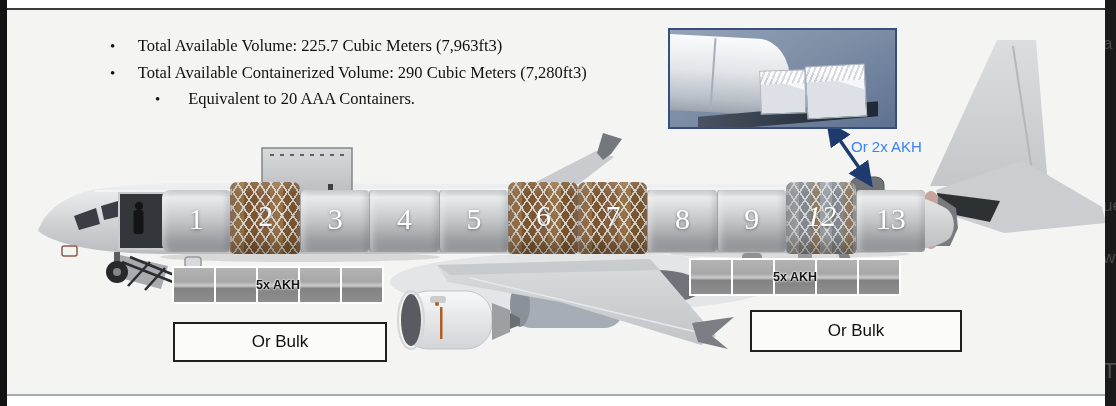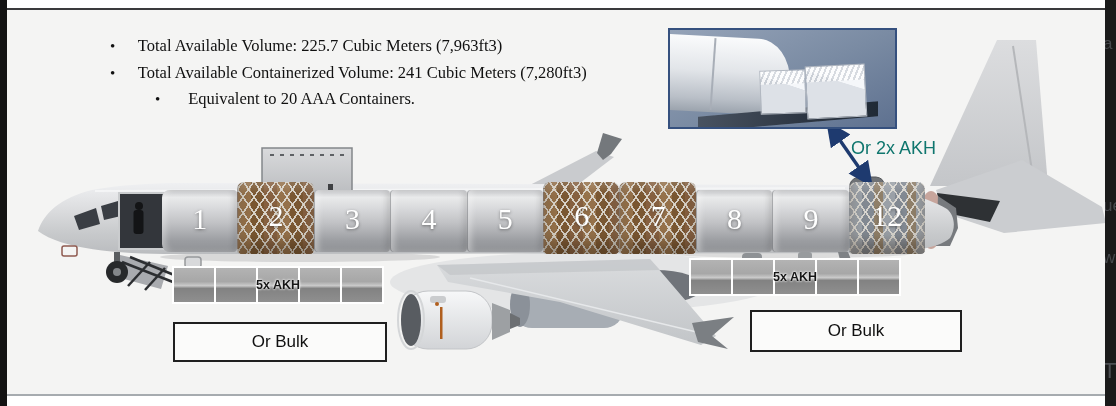--- a/index.html
+++ b/index.html
@@ -40,42 +40,42 @@
   .cargo-section:first-child{border-left:none;border-radius:8px 4px 4px 8px;}
   .cargo-section.netted-brown,.cargo-section.netted-gray{margin-top:-8px;height:72px;border-radius:7px 7px 4px 4px;
      box-shadow:inset 0 -12px 14px rgba(45,32,18,.38), inset 0 6px 8px rgba(255,255,255,.18);}
   .cargo-section.netted-brown{background:
      repeating-linear-gradient(55deg, rgba(219,214,204,.95) 0 1.6px, transparent 1.6px 9px),
      repeating-linear-gradient(-55deg, rgba(219,214,204,.95) 0 1.6px, transparent 1.6px 9px),
      repeating-linear-gradient(90deg,#95714a 0 13px,#7a5732 13px 26px,#866040 26px 39px);}
   .cargo-section.netted-gray{background:
      repeating-linear-gradient(55deg, rgba(222,219,212,.9) 0 1.6px, transparent 1.6px 9px),
      repeating-linear-gradient(-55deg, rgba(222,219,212,.9) 0 1.6px, transparent 1.6px 9px),
-     repeating-linear-gradient(90deg,#9aa0a7 0 12px,#828992 12px 24px,#8f7f69 24px 33px);}
+     repeating-linear-gradient(90deg,#9aa0a7 0 12px,#828992 12px 24px,#8f7f69 24px 33px); font-style: italic;}
   .cargo-num{font-family:"Liberation Serif",serif;font-size:30px;color:#ffffff;
      text-shadow:0 1px 3px rgba(40,40,40,.55);margin-top:-4px;}
 
   
   .inset{position:absolute;left:668px;top:28px;width:225px;height:97px;border:2px solid #35507e;
      background:linear-gradient(155deg,#95a3b8 0%,#7a8ba3 52%,#5e7190 100%);overflow:hidden;}
   .inset-fuse{position:absolute;left:-8px;top:7px;width:128px;height:76px;
      background:linear-gradient(180deg,#fafbfc 0%,#e2e5e9 45%,#b9bfc7 82%,#9ba3ad 100%);
      border-radius:0 42px 36px 0 / 0 52px 44px 0;transform:rotate(3deg);}
   .inset-seam{position:absolute;left:42px;top:8px;width:2px;height:72px;background:#a8aeb7;transform:rotate(4deg);}
   .inset-box{position:absolute;border:1px solid #b2b8c1;
      background:linear-gradient(200deg,#f5f7fa 0 34%,#dde1e7 35% 100%);}
   .inset-box.b1{left:90px;top:40px;width:44px;height:42px;transform:rotate(-2deg);}
   .inset-box.b2{left:136px;top:35px;width:58px;height:51px;transform:rotate(-3deg);}
   .inset-box:before{content:"";position:absolute;left:0;top:0;right:0;height:30%;
      background:repeating-linear-gradient(115deg, rgba(255,255,255,.7) 0 3px, rgba(178,184,193,.45) 3px 5px);}
   .inset-floor{position:absolute;left:28px;bottom:3px;width:180px;height:15px;transform:skewY(-5deg);
      background:linear-gradient(90deg,#495361,#2c3542 60%,#202a36),
        repeating-linear-gradient(90deg, rgba(255,255,255,.14) 0 8px, transparent 8px 16px);}
 
-  .callout-label{position:absolute;left:851px;top:138px;font-size:18px;color:#0f766e;white-space:nowrap;}
+  .callout-label{position:absolute;left:851px;top:138px;font-size:15px;color:#3b82f6;white-space:nowrap;}
 
   
   .akh-strip{position:absolute;background:#ffffff;padding:2px;display:flex;gap:2px;}
   .akh-strip.fwd{left:172px;top:266px;}
   .akh-strip.aft{left:689px;top:258px;}
   .akh-cell{width:40px;height:34px;
      background:linear-gradient(180deg,#b3b3b3 0%,#a7a7a7 40%,#cacaca 52%,#828282 60%,#8f8f8f 100%);}
   .akh-label{position:absolute;left:0;right:0;top:50%;transform:translateY(-50%);text-align:center;
      font-size:12.5px;font-weight:600;color:#161616;text-shadow:0 0 3px #fff,0 0 2px #fff;}
 
@@ -196,21 +196,21 @@
       <line x1="830" y1="126" x2="869" y2="182" stroke="#1e3a6f" stroke-width="3.4" marker-start="url(#ah)" marker-end="url(#ah)"></line>
     </svg>
 
     <div class="bullets">
       <div class="bullet-row b0">
         <span class="dot">•</span>
         <span>Total Available Volume: 225.7 Cubic Meters (7,963ft3)</span>
       </div>
       <div class="bullet-row b1">
         <span class="dot">•</span>
-        <span>Total Available Containerized Volume: 241 Cubic Meters (7,280ft3)</span>
+        <span>Total Available Containerized Volume: 290 Cubic Meters (7,280ft3)</span>
       </div>
       <div class="bullet-row b2">
         <span class="dot">•</span>
         <span>Equivalent to 20 AAA Containers.</span>
       </div>
     </div>
 
     <div class="inset">
       <div class="inset-fuse"></div>
       <div class="inset-seam"></div>
@@ -243,20 +243,23 @@
           <span class="cargo-num">7</span>
         </div>
       <div class="cargo-section plain">
           <span class="cargo-num">8</span>
         </div>
       <div class="cargo-section plain">
           <span class="cargo-num">9</span>
         </div>
       <div class="cargo-section netted-gray">
           <span class="cargo-num">12</span>
+        </div>
+      <div class="cargo-section plain">
+          <span class="cargo-num">13</span>
         </div>
     </div>
 
     <div class="akh-strip fwd">
       <div class="akh-cell"></div>
       <div class="akh-cell"></div>
       <div class="akh-cell"></div>
       <div class="akh-cell"></div>
       <div class="akh-cell"></div>
       <span class="akh-label">5x AKH</span>

